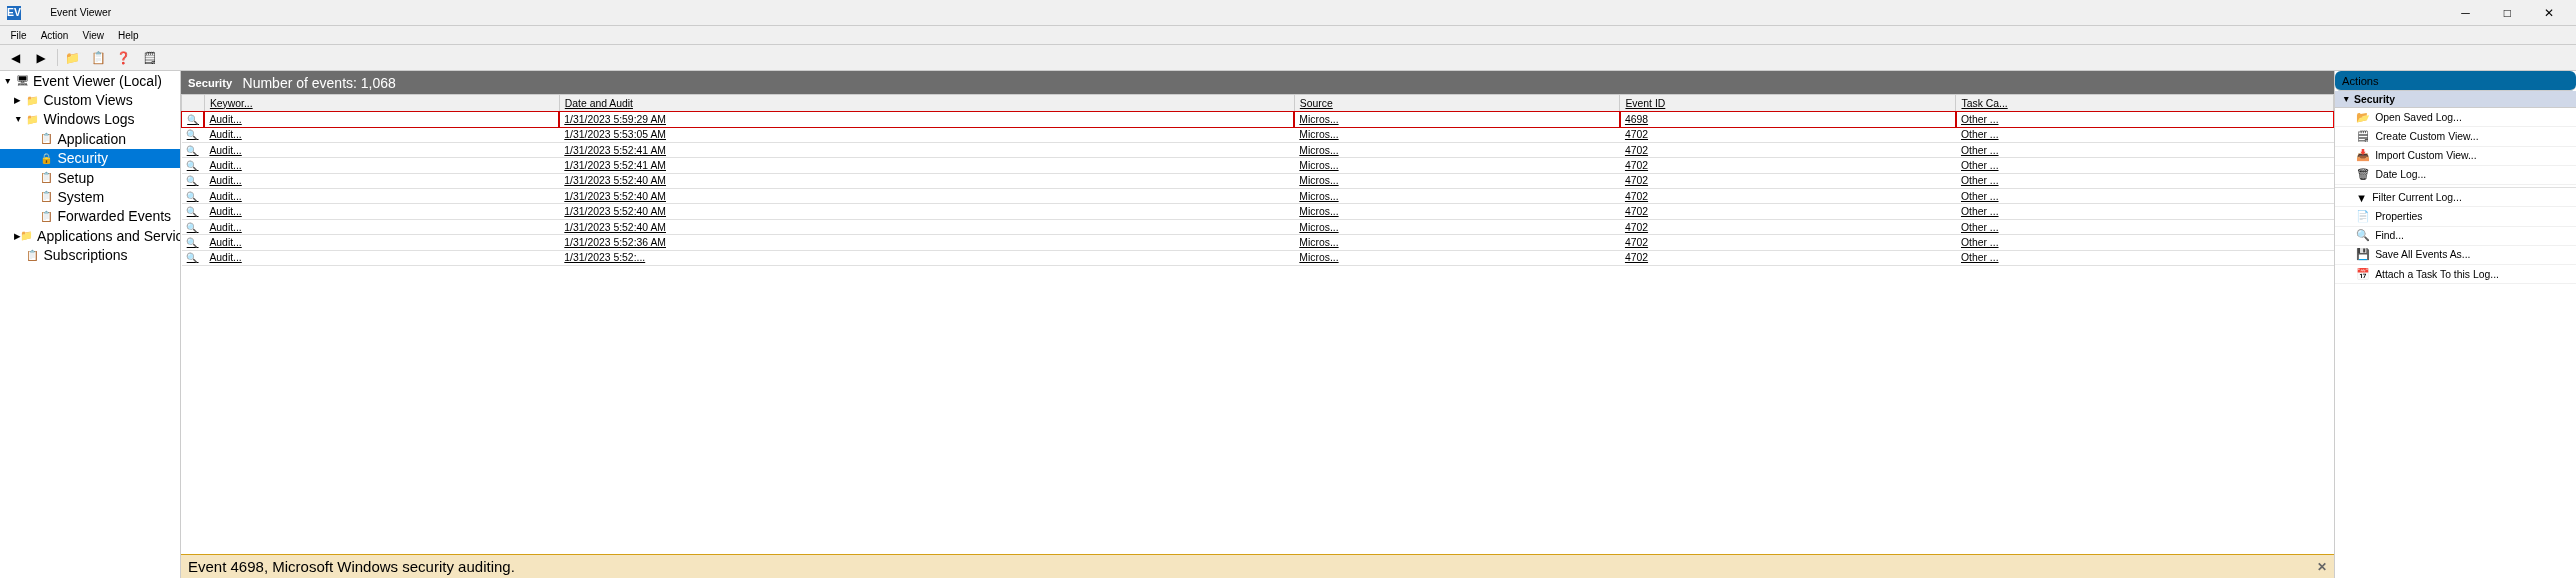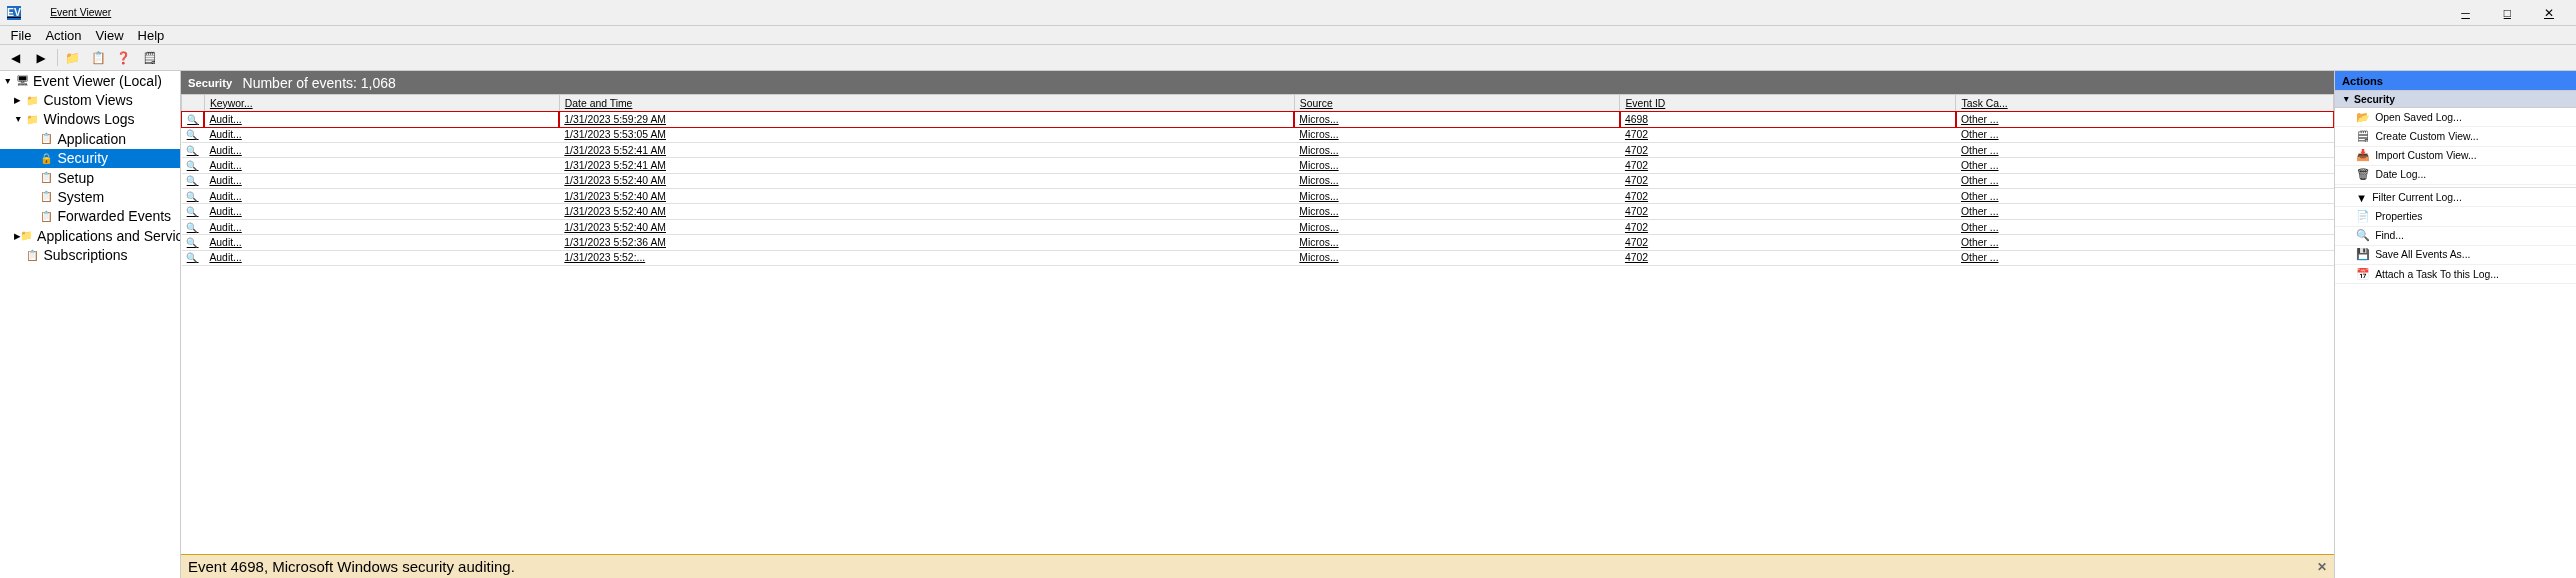--- a/index.html
+++ b/index.html
@@ -8,21 +8,20 @@
     
     .title-bar {
       background: #f0f0f0;
       display: flex;
       align-items: center;
       justify-content: space-between;
       height: 26px;
       padding: 0 7px;
       border-bottom: 0.9px solid #ccc;
       flex-shrink: 0;
-      text-decoration: underline;
     }
     .title-bar-left {
       display: flex;
       align-items: center;
       gap: 5.2px;
     }
     .title-bar-icon {
       width: 14px;
       height: 14px;
       background: #1e6bbf;
@@ -56,21 +55,21 @@
       display: flex;
       align-items: center;
       height: 19px;
       padding: 0 3.5px;
       border-bottom: 0.9px solid #ccc;
       flex-shrink: 0;
     }
     .menu-item {
       padding: 1.7px 7px;
       cursor: pointer;
-      font-size: 13px;
+      font-size: 10px;
     }
 
     
     .toolbar {
       background: #f0f0f0;
       display: flex;
       align-items: center;
       height: 26px;
       padding: 0 3.5px;
       border-bottom: 0.9px solid #ccc;
@@ -197,25 +196,26 @@
 
     
     .actions-pane {
       width: 242px;
       background: #fff;
       border-left: 0.9px solid #ccc;
       overflow-y: auto;
       flex-shrink: 0;
     }
     .actions-header {
-      background: #3b82f6;
+      background: #0369a1;
       padding: 3.5px 7px;
-      font-weight: bold;
+      font-weight: normal;
       font-size: 11.2px;
       border-bottom: 0.9px solid #ccc;
+      border-radius: 6px;
     }
     .actions-section-title {
       background: #d0d8e8;
       padding: 2.6px 7px;
       font-weight: bold;
       font-size: 10.4px;
       border-bottom: 0.9px solid #ccc;
       display: flex;
       align-items: center;
       gap: 3.5px;
@@ -328,21 +328,21 @@
       <span class="events-header-title">Security</span>
       <span class="events-header-count">Number of events: 1,068</span>
     </div>
 
     <div class="events-table">
       <table>
         <thead>
           <tr>
             <th></th>
             <th>Keywor...</th>
-            <th>Date and Time</th>
+            <th>Date and Audit</th>
             <th>Source</th>
             <th>Event ID</th>
             <th>Task Ca...</th>
           </tr>
         </thead>
         <tbody id="events-tbody">
         <tr class="selected-row" style="outline: rgb(204, 0, 0) solid 1.7px;">
               <td style="width: 17.3px;"><span style="font-size:9.5px;">🔍</span></td>
               <td>Audit...</td>
               <td>1/31/2023 5:59:29 AM</td>

